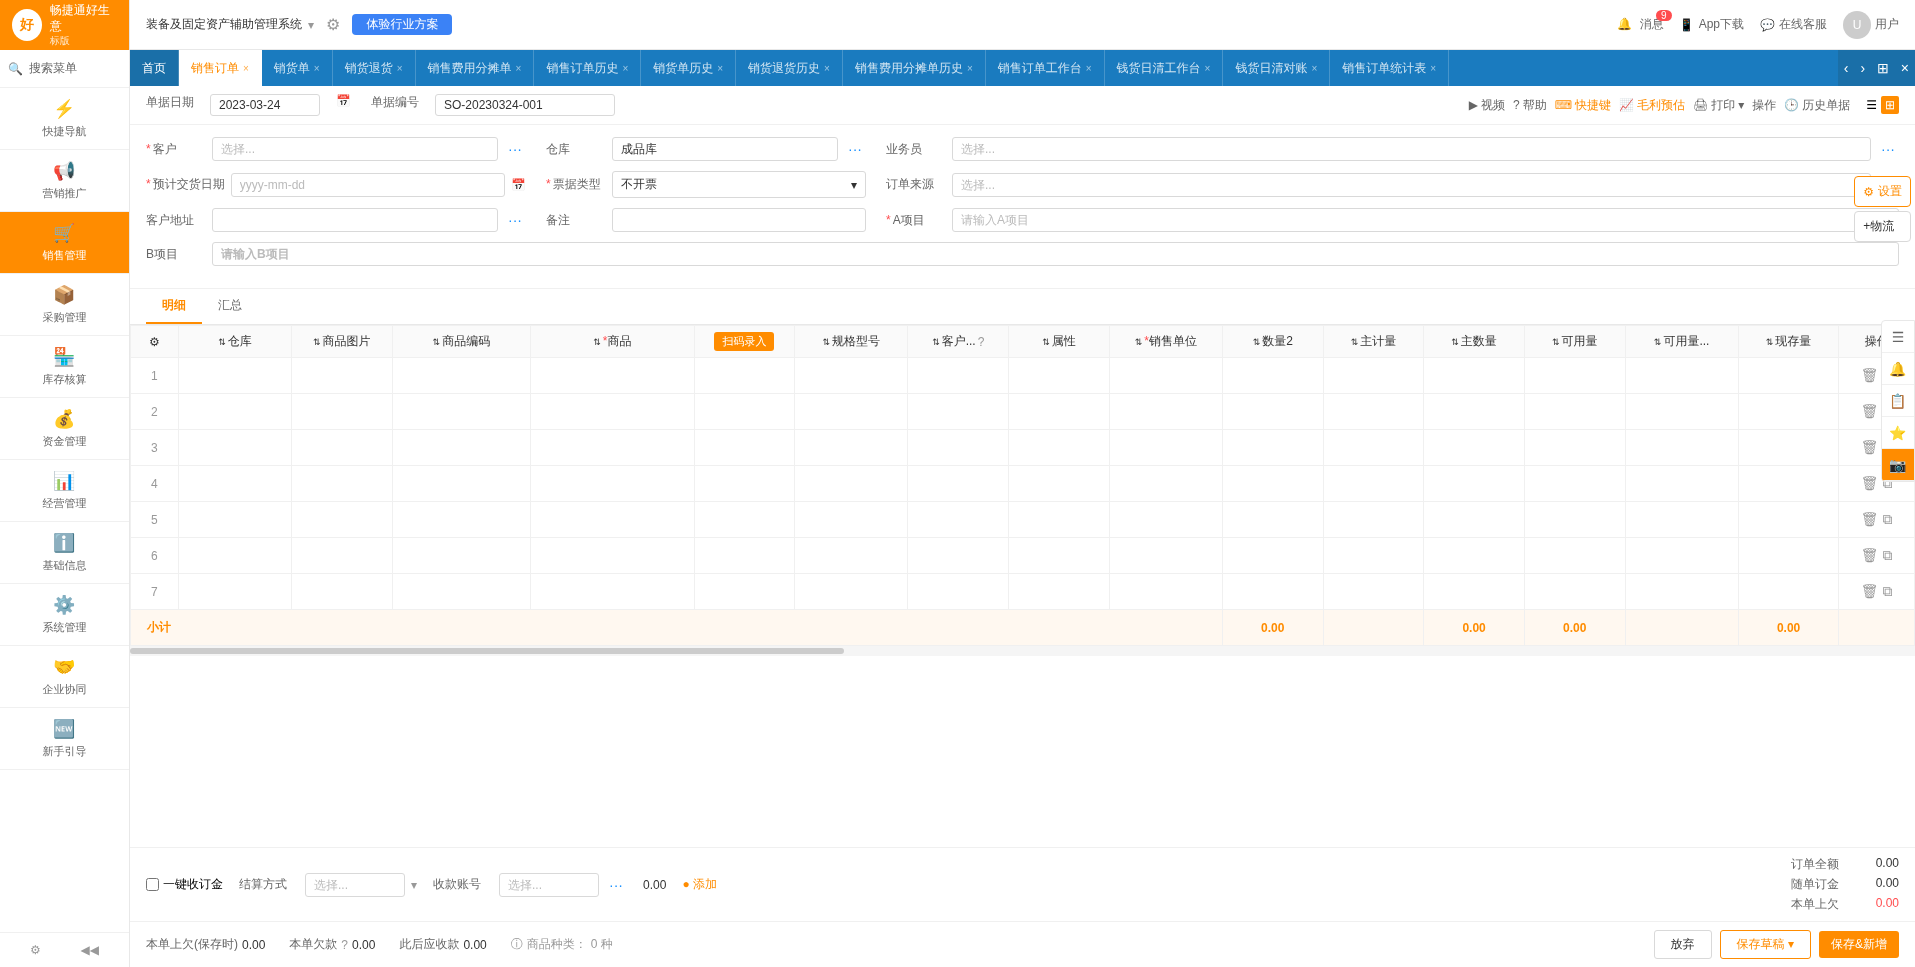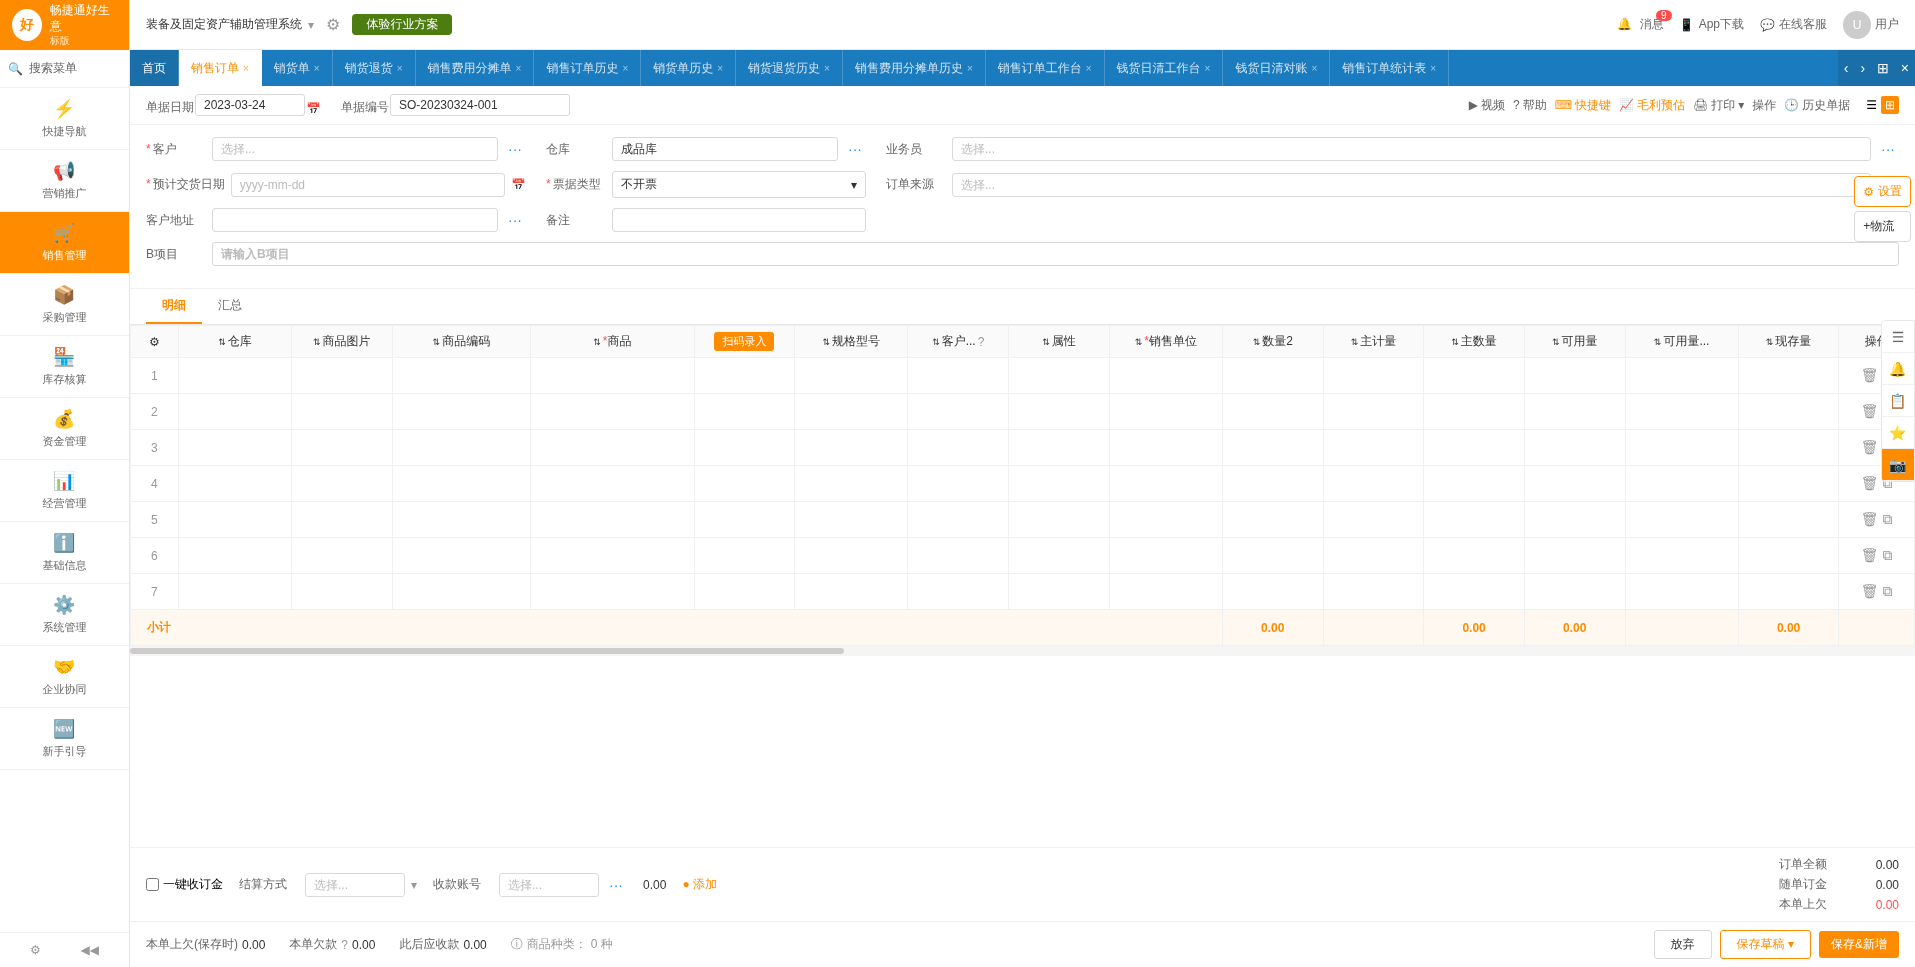--- a/index.html
+++ b/index.html
@@ -19,42 +19,42 @@
     .sidebar-footer { margin-top: auto; display: flex; align-items: center; justify-content: space-around; padding: 10px; border-top: 1px solid #f0f0f0; }
 
     
     .main { flex: 1; display: flex; flex-direction: column; height: 967px; overflow: hidden; }
 
     
     .topbar { height: 50px; background: #fff; display: flex; align-items: center; padding: 0 16px; gap: 12px; border-bottom: 1px solid #e8e8e8; }
     .topbar-title { font-size: 13px; color: #333; display: flex; align-items: center; gap: 6px; }
     .topbar-title .arrow { color: #999; }
     .topbar-gear { color: #999; cursor: pointer; font-size: 16px; }
-    .topbar-btn { background: #4d7c0f; color: #fff; border: none; border-radius: 4px; padding: 2px 14px; cursor: pointer; font-size: 12px; }
+    .topbar-btn { background: #3b82f6; color: #fff; border: none; border-radius: 4px; padding: 2px 14px; cursor: pointer; font-size: 12px; }
     .topbar-right { margin-left: auto; display: flex; align-items: center; gap: 16px; color: #666; }
     .topbar-right .notification { position: relative; cursor: pointer; }
     .topbar-right .badge { position: absolute; top: -6px; right: -8px; background: #ff4d4f; color: #fff; border-radius: 8px; font-size: 10px; padding: 0 4px; min-width: 16px; text-align: center; }
     .topbar-right .action { cursor: pointer; display: flex; align-items: center; gap: 4px; color: #666; }
     .user-avatar { width: 28px; height: 28px; background: #ccc; border-radius: 50%; display: flex; align-items: center; justify-content: center; color: #fff; font-size: 12px; }
 
     
     .tabbar { height: 36px; background: #1a7bbf; display: flex; align-items: center; overflow: hidden; }
     .tab { height: 36px; padding: 16px 12px; display: flex; align-items: center; gap: 4px; cursor: pointer; white-space: nowrap; color: rgba(255,255,255,0.8); font-size: 12px; border-right: 1px solid rgba(255,255,255,0.2); }
     .tab.active { background: #fff; color: #ff8c00; }
     .tab .close-icon { font-size: 10px; color: inherit; opacity: 0.7; }
     .tab.home { background: #1a6fa8; color: #fff; }
     .tabbar-arrows { margin-left: auto; display: flex; align-items: center; background: #1a6fa8; }
     .tabbar-arrows button { background: none; border: none; color: #fff; cursor: pointer; padding: 0 6px; font-size: 14px; height: 36px; }
 
     
     .content { flex: 1; background: #fff; display: flex; flex-direction: column; overflow: hidden; }
 
     
     .form-header { padding: 8px 16px; border-bottom: 1px solid #f0f0f0; display: flex; align-items: center; gap: 20px; }
-    .form-field { display: flex; align-items: flex-end; gap: 1px; }
+    .form-field { display: flex; align-items: flex-start; gap: 16px; }
     .form-field label { color: #666; white-space: nowrap; }
     .form-field input { border: 1px solid #d9d9d9; border-radius: 3px; padding: 3px 8px; color: #333; outline: none; }
     .form-header-actions { margin-left: auto; display: flex; align-items: center; gap: 8px; }
     .header-action-btn { cursor: pointer; color: #666; display: flex; align-items: center; gap: 3px; font-size: 12px; }
     .header-action-btn.primary { color: #ff8c00; }
     .float-btn { background: #fff; border: 1px solid #d9d9d9; border-radius: 4px; padding: 6px 8px; cursor: pointer; display: flex; align-items: center; gap: 4px; font-size: 12px; color: #333; white-space: nowrap; }
     .float-btn.orange { color: #ff8c00; border-color: #ff8c00; }
 
     
     .form-body { padding: 12px 16px; border-bottom: 1px solid #f0f0f0; }
@@ -84,21 +84,21 @@
     .action-icons { display: flex; gap: 4px; justify-content: center; }
     .action-icon { cursor: pointer; color: #999; font-size: 14px; }
 
     
     .summary-row td { background: #fff8f0; font-weight: bold; color: #ff8c00; }
 
     
     .bottom-form { padding: 8px 16px; border-top: 1px solid #f0f0f0; display: flex; align-items: center; gap: 16px; }
     .checkbox-item { display: flex; align-items: center; gap: 4px; cursor: pointer; }
     .order-summary { display: flex; flex-direction: column; gap: 3px; align-items: flex-end; }
-    .order-line { display: flex; gap: 12px; align-items: center; }
+    .order-line { display: flex; }
     .order-line span { color: #666; }
     .order-line .val { color: #333; min-width: 60px; text-align: right; }
 
     
     .form-footer { padding: 8px 16px; border-top: 1px solid #f0f0f0; display: flex; align-items: center; gap: 24px; background: #fff; }
     .footer-stat { display: flex; align-items: center; gap: 4px; }
     .footer-stat label { color: #666; }
     .footer-stat .val { color: #333; }
     .footer-actions { margin-left: auto; display: flex; align-items: center; gap: 8px; }
     .footer-info { display: flex; align-items: center; gap: 4px; color: #999; }
@@ -377,20 +377,24 @@
       <div class="form-row">
         <div class="form-group" style="max-width:380px">
           <label>客户地址</label>
           <input class="form-control" type="text" style="width: 200px;">
           <span class="dots">···</span>
         </div>
         <div class="form-group" style="max-width:320px">
           <label>备注</label>
           <input class="form-control" type="text" style="width: 300px;">
         </div>
+        <div class="form-group">
+          <label class="required">A项目</label>
+          <input class="form-control" type="text" style="width: 300px;" placeholder="请输入A项目">
+        </div>
       </div>
 
       <div class="form-row">
         <div class="form-group">
           <label>B项目</label>
           <input class="form-control" type="text" style="width: 300px; font-weight: bold;" placeholder="请输入B项目">
         </div>
       </div>
     </div>
 

